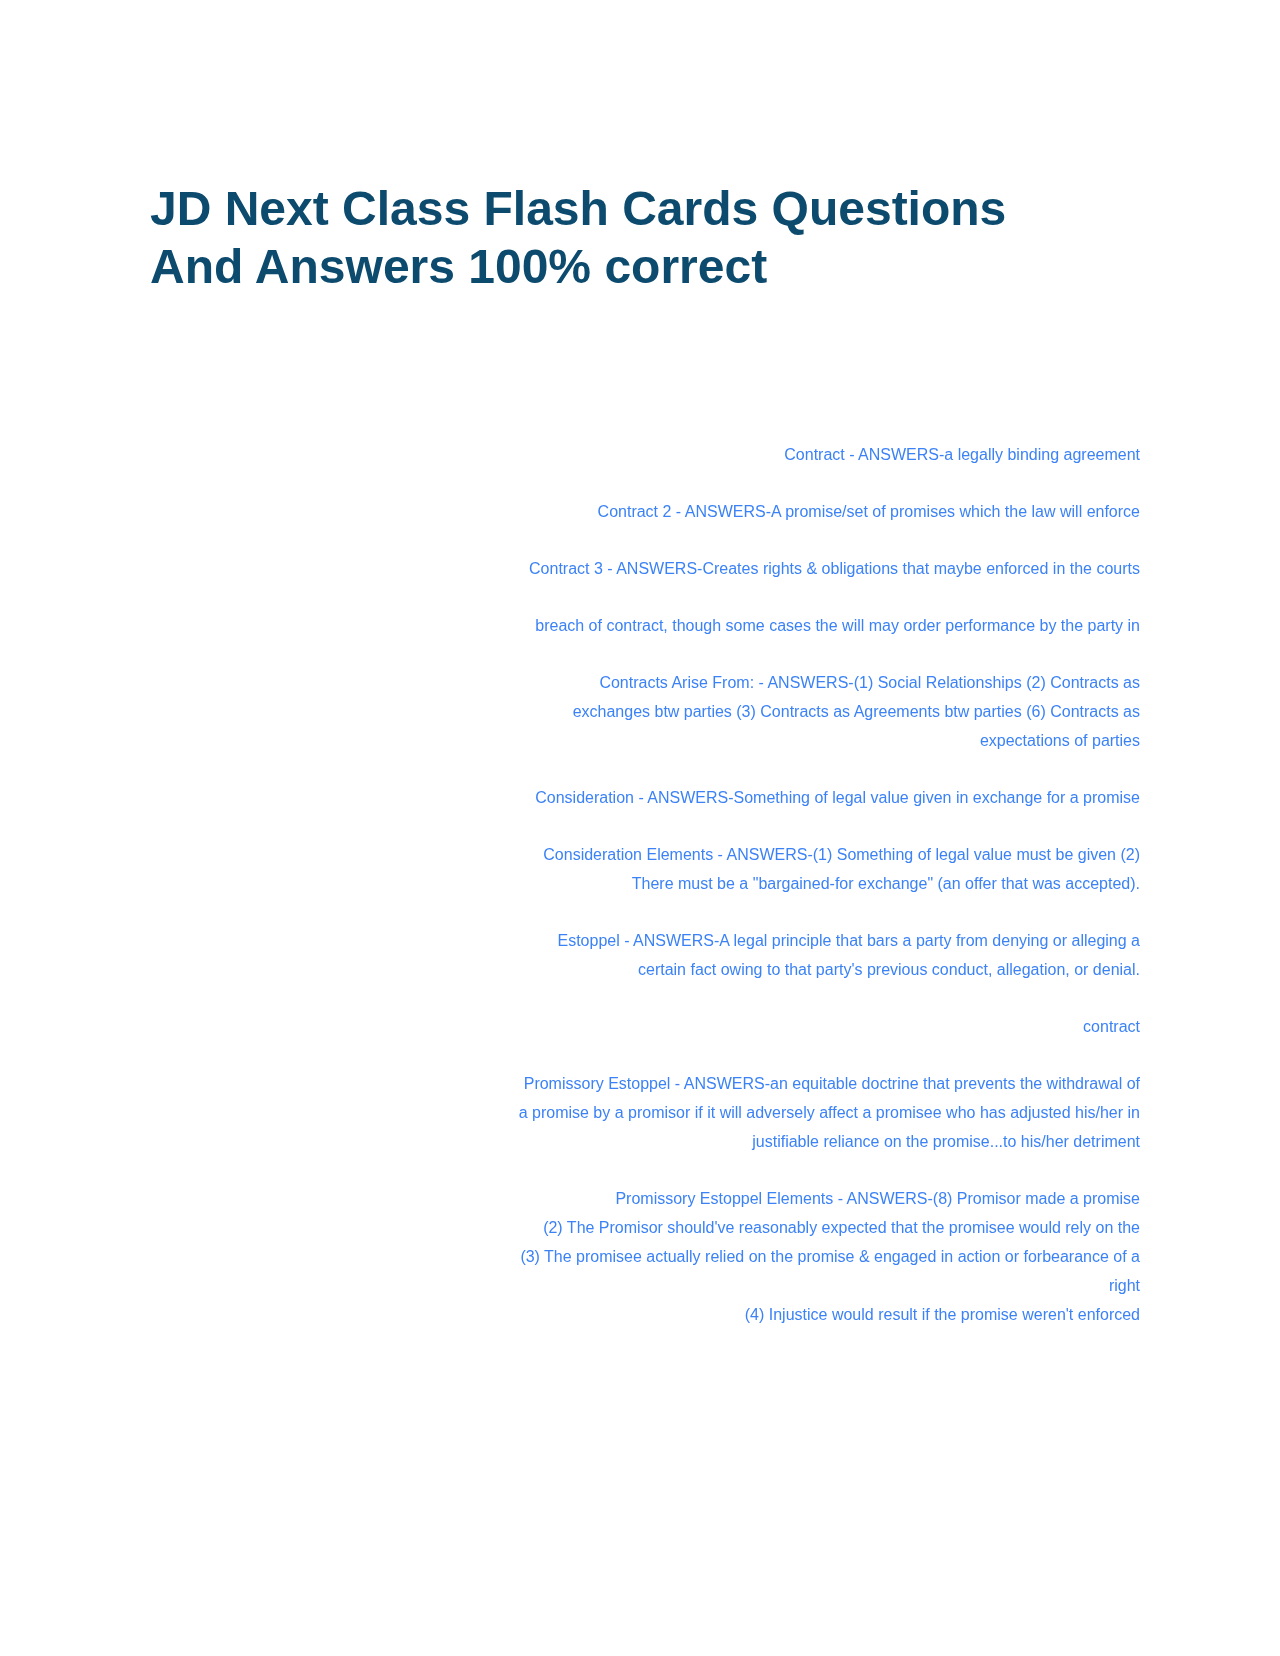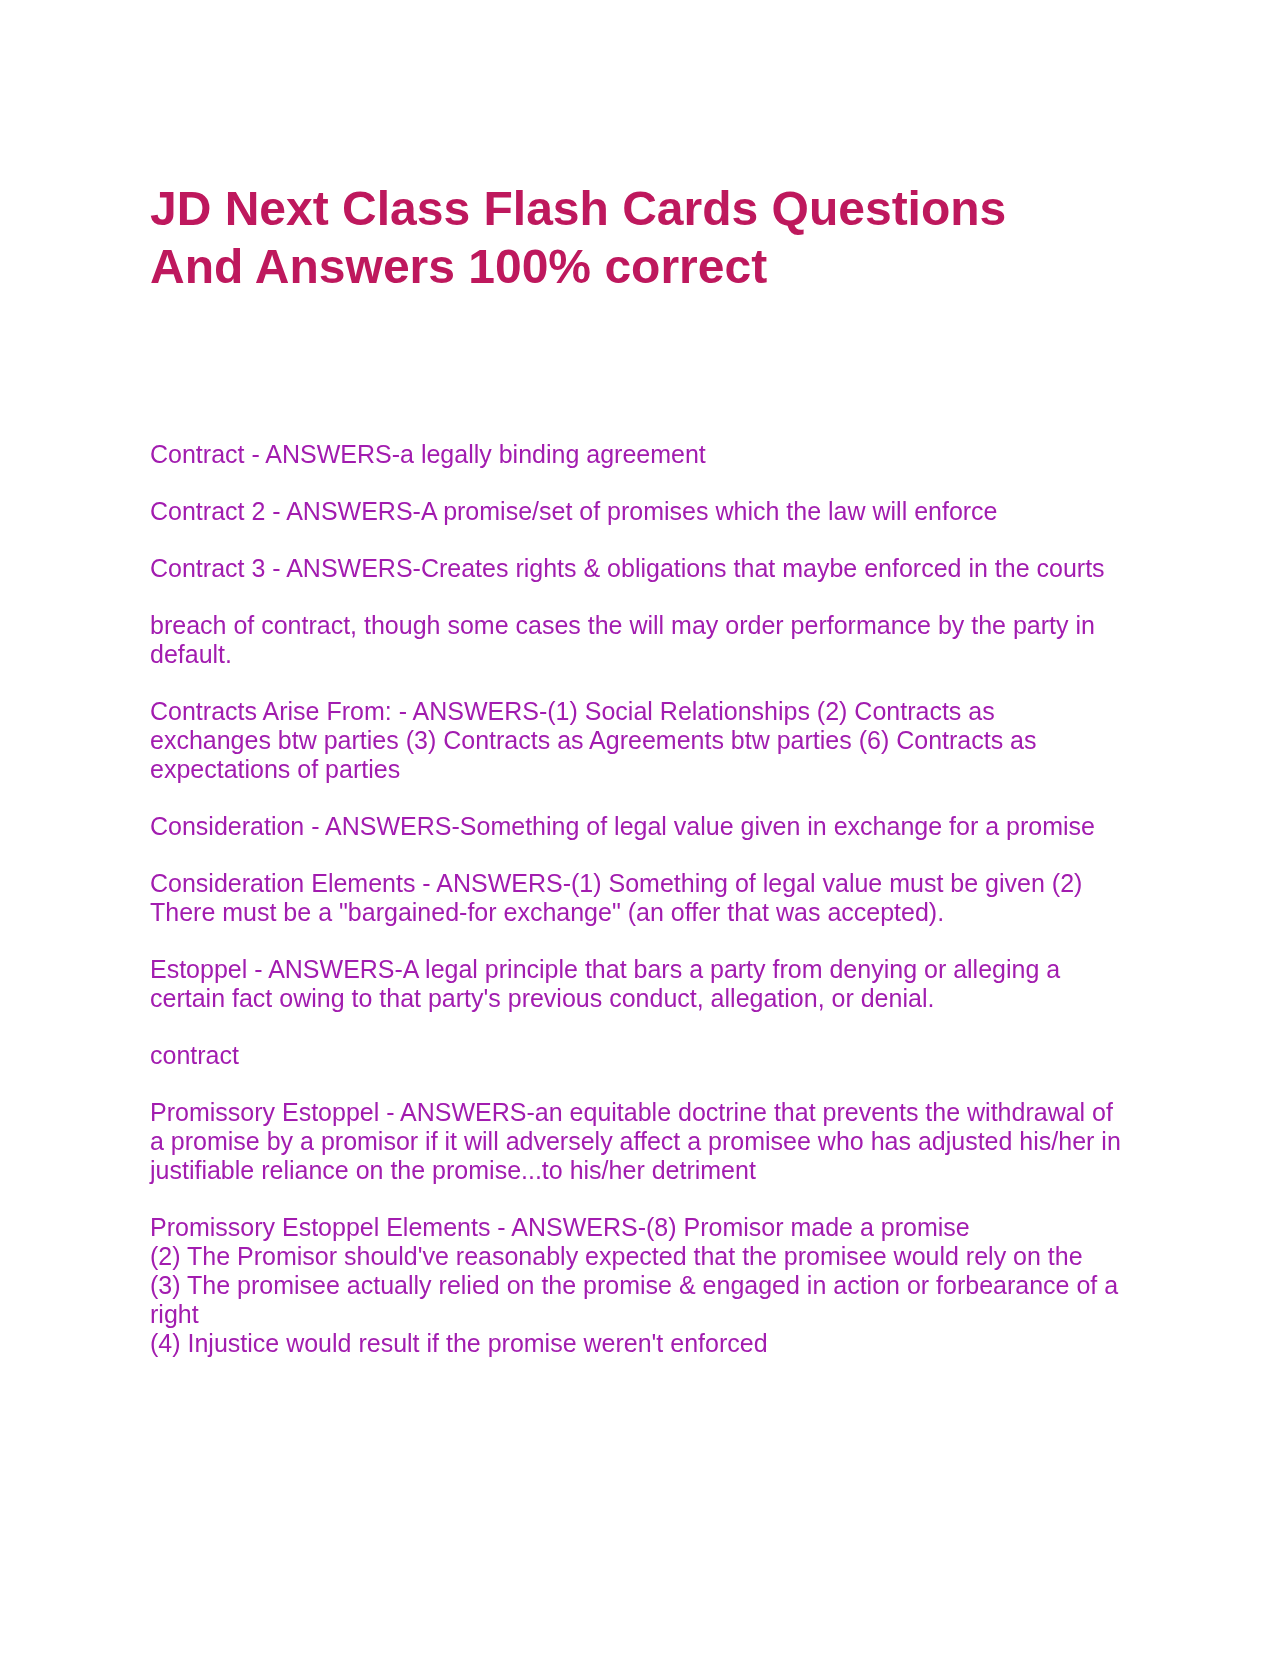--- a/index.html
+++ b/index.html
@@ -20,32 +20,33 @@
       left: 150px;
       top: 180px;
       width: 990px;
     }
     .doc-title {
       margin: 0;
       font-family: "Liberation Sans", sans-serif;
       font-weight: 700;
       font-size: 48px;
       line-height: 58px;
-      color: #be185d;
+      color: #0c4a6e;
       letter-spacing: 0px;
     }
     .entries {
       margin-top: 144px;
     }
     .entry {
-      font-size: 25px;
+      font-size: 16px;
       line-height: 29px;
       margin: 0 0 28px 0;
-      color: #a21caf;
+      color: #3b82f6;
       white-space: normal;
+      text-align: right;
     }
     .entry-line {
       display: block;
     }
   </style>
 </head>
 <body>
 
 <div class="page">
   <h1 class="doc-title">
@@ -58,21 +59,20 @@
       <span class="entry-line">Contract - ANSWERS-a legally binding agreement</span>
     </p>
     <p class="entry">
       <span class="entry-line">Contract 2 - ANSWERS-A promise/set of promises which the law will enforce</span>
     </p>
     <p class="entry">
       <span class="entry-line">Contract 3 - ANSWERS-Creates rights &amp; obligations that maybe enforced in the courts</span>
     </p>
     <p class="entry">
       <span class="entry-line">breach of contract, though some cases the will may order performance by the party in</span>
-      <span class="entry-line">default.</span>
     </p>
     <p class="entry">
       <span class="entry-line">Contracts Arise From: - ANSWERS-(1) Social Relationships (2) Contracts as</span>
       <span class="entry-line">exchanges btw parties (3) Contracts as Agreements btw parties (6) Contracts as</span>
       <span class="entry-line">expectations of parties</span>
     </p>
     <p class="entry">
       <span class="entry-line">Consideration - ANSWERS-Something of legal value given in exchange for a promise</span>
     </p>
     <p class="entry">

